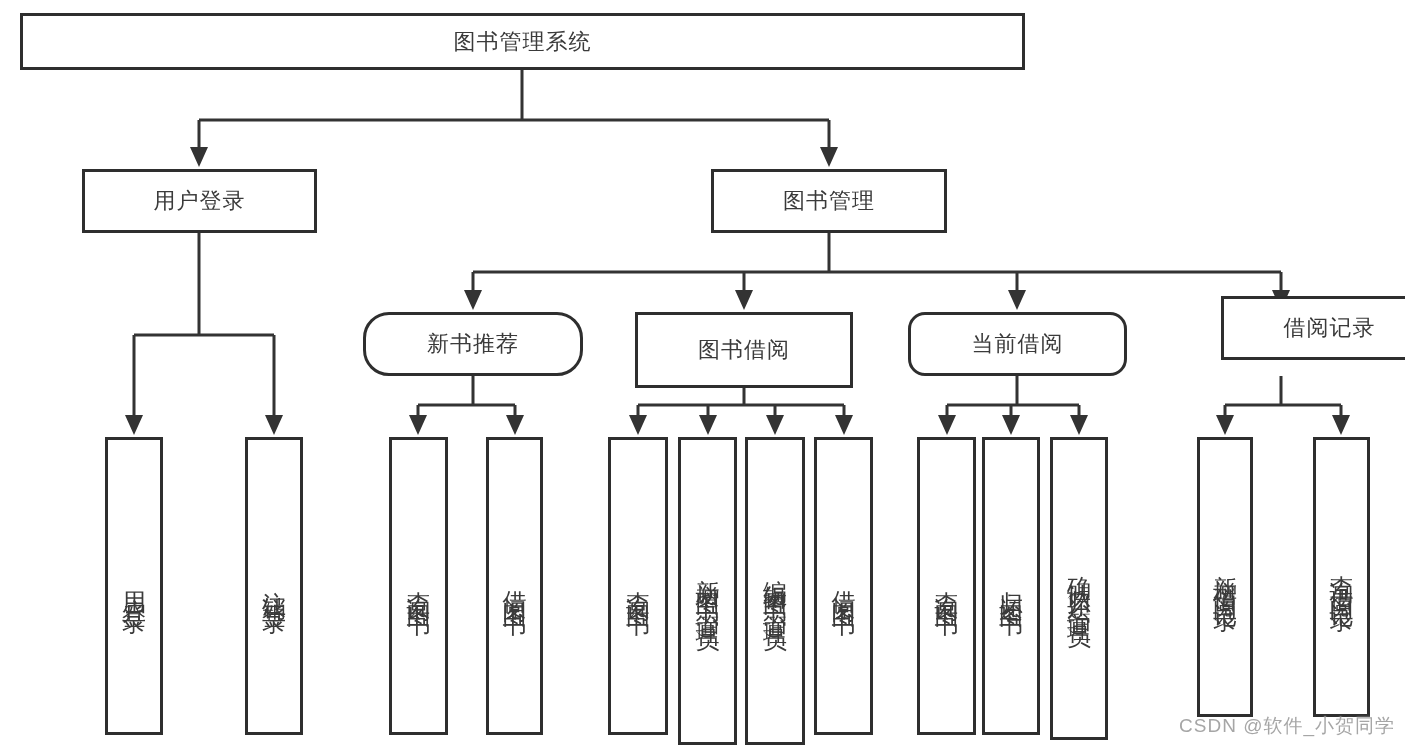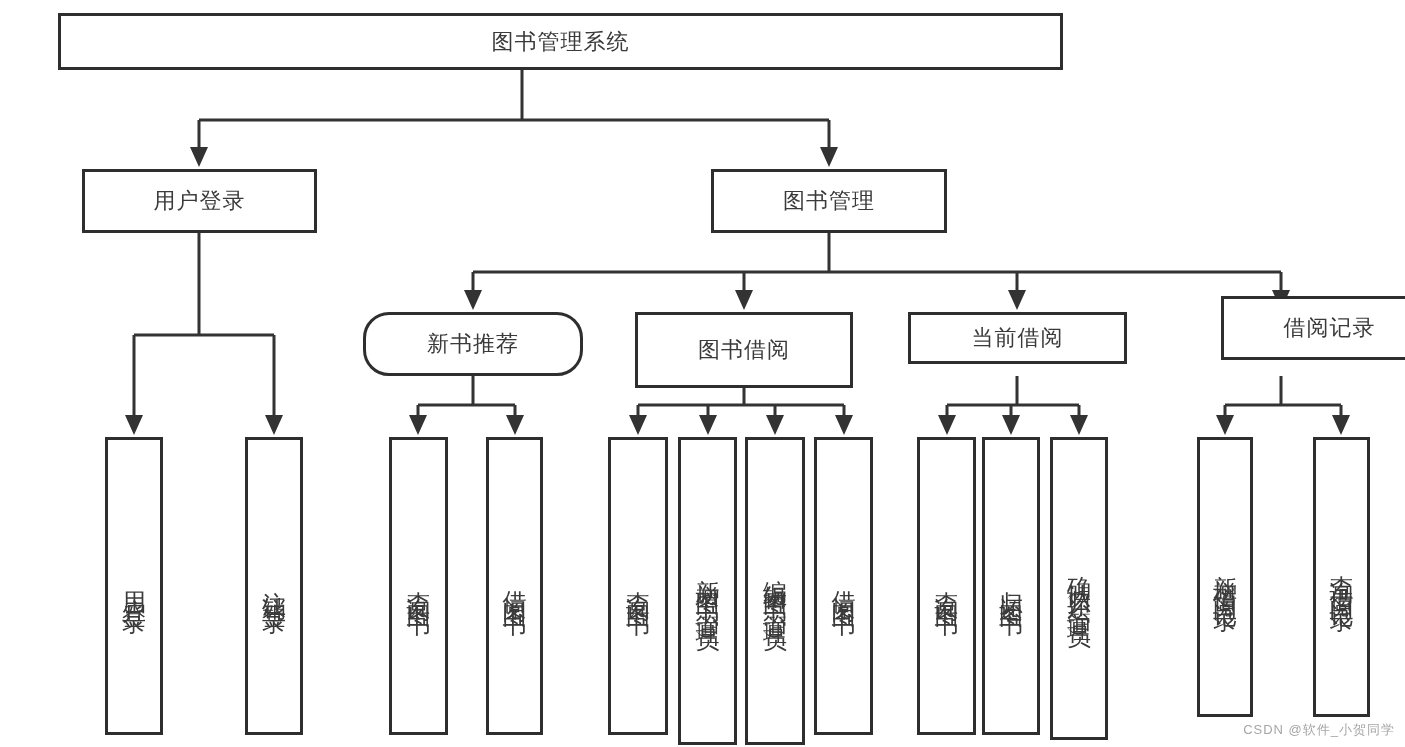--- a/index.html
+++ b/index.html
@@ -41,48 +41,48 @@
   }
   .v-node span {
     writing-mode: vertical-rl;
     text-orientation: mixed;
     font-size: 24px;
     letter-spacing: 7px;
     line-height: 1;
     white-space: nowrap;
   }
   
-  .n-root     { left: 20px;   top: 13px;  width: 1005px; height: 57px; margin-left: 38px; }
+  .n-root     { left: 20px;   top: 13px;  width: 1005px; height: 57px; }
   
   .n-login    { left: 82px;   top: 169px; width: 235px;  height: 64px; }
   .n-mgmt     { left: 711px;  top: 169px; width: 236px;  height: 64px; text-align: center; }
   
   .n-newrec   { left: 363px;  top: 312px; width: 220px;  height: 64px; border-radius: 26px; }
   .n-borrow   { left: 635px;  top: 312px; width: 218px;  height: 76px; }
-  .n-current  { left: 908px;  top: 312px; width: 219px;  height: 52px; }
+  .n-current  { left: 908px;  top: 312px; width: 219px;  height: 64px; border-radius: 17px; }
   .n-record   { left: 1173px; top: 296px; width: 217px;  height: 64px; margin-left: 48px; }
   
   .n-l1  { left: 105px;  top: 437px; width: 58px; height: 298px; }
   .n-l2  { left: 245px;  top: 437px; width: 58px; height: 298px; }
   .n-l3  { left: 389px;  top: 437px; width: 59px; height: 298px; }
   .n-l4  { left: 486px;  top: 437px; width: 57px; height: 298px; }
   .n-l5  { left: 608px;  top: 437px; width: 60px; height: 298px; }
   .n-l6  { left: 678px;  top: 437px; width: 59px; height: 308px; }
   .n-l7  { left: 745px;  top: 437px; width: 60px; height: 308px; }
   .n-l8  { left: 814px;  top: 437px; width: 59px; height: 298px; }
   .n-l9  { left: 917px;  top: 437px; width: 59px; height: 298px; }
   .n-l10 { left: 982px;  top: 437px; width: 58px; height: 298px; }
   .n-l11 { left: 1050px; top: 437px; width: 58px; height: 303px; }
   .n-l12 { left: 1197px; top: 437px; width: 56px; height: 280px; }
   .n-l13 { left: 1313px; top: 437px; width: 57px; height: 280px; }
   #watermark {
     position: absolute;
     right: 10px;
     bottom: 8px;
-    font-size: 13px;
+    font-size: 19px;
     letter-spacing: 1px;
     color: #a6a6a6;
     text-shadow: 0 0 2px #ffffff;
     z-index: 3;
     white-space: nowrap;
   }
 </style>
 </head>
 <body>
 

